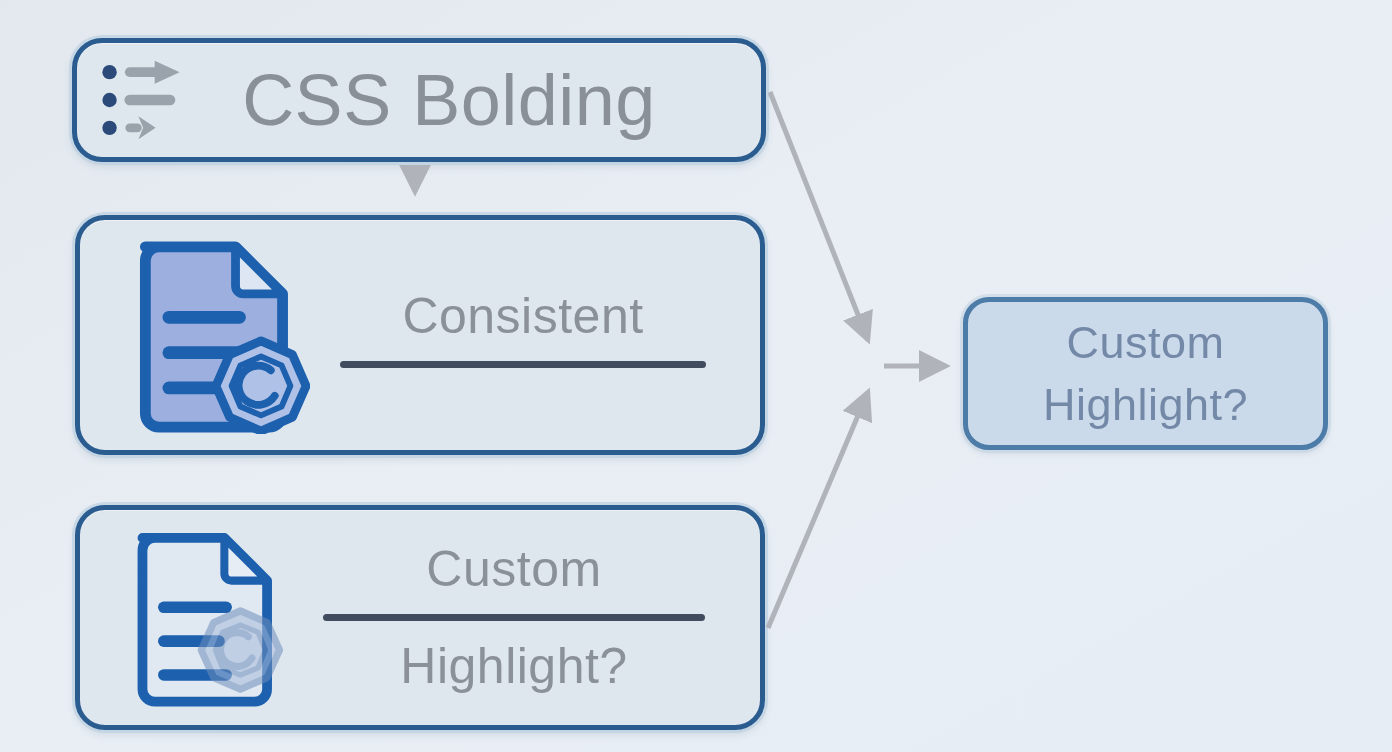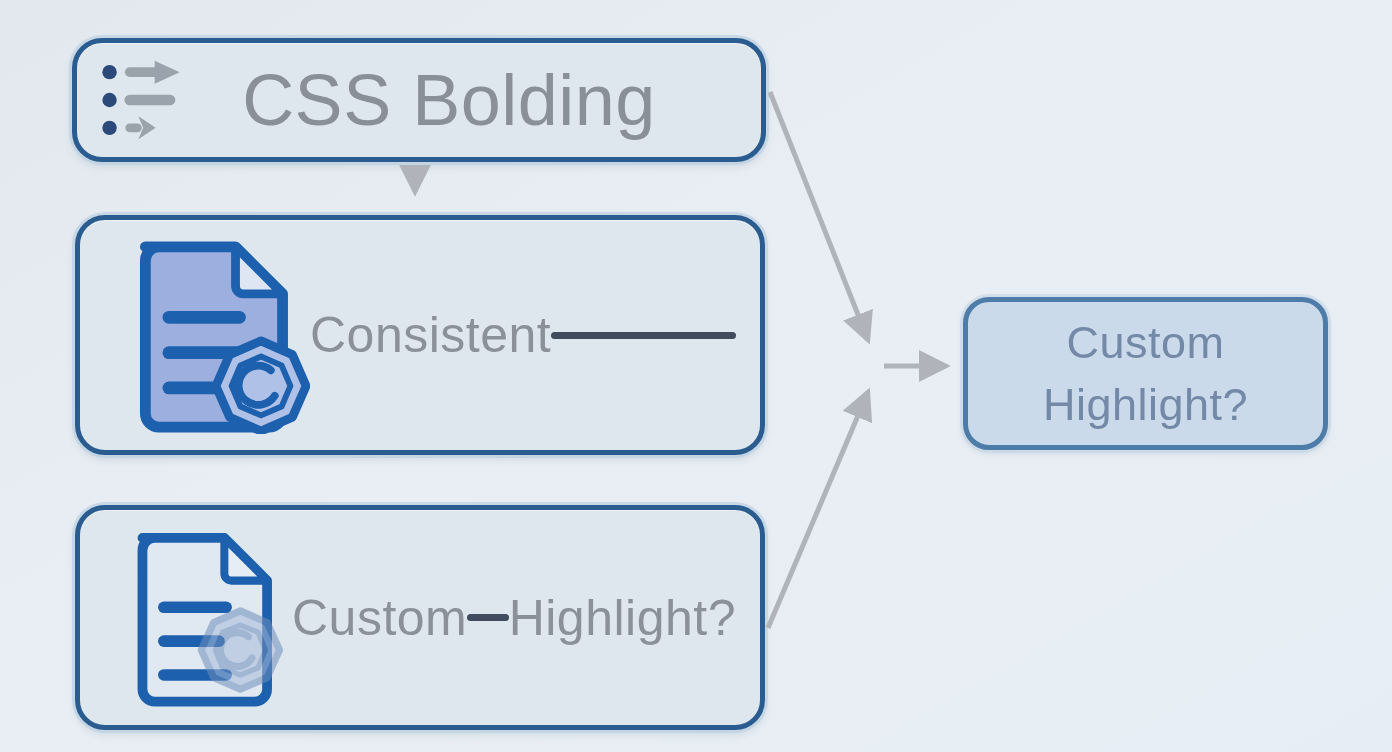--- a/index.html
+++ b/index.html
@@ -27,21 +27,21 @@
     background:#cbdaea;border:5px solid #4d7ca9;border-radius:26px;
     box-shadow:0 0 0 3px rgba(196,213,229,.6),0 3px 7px rgba(50,80,115,.14);
     justify-content:center;
   }
 
   .title-label{
     flex:1;text-align:center;padding-right:58px;
     font-size:72px;color:#8a9097;letter-spacing:.5px;white-space:nowrap;
   }
   .fraction{
-    flex:1;display:flex;flex-direction:row;align-items:center;
+    flex:1;display:flex;flex-direction:column;align-items:center;
     padding-right:24px;
   }
   .fraction .line{font-size:50px;color:#8b9199;letter-spacing:.5px;white-space:nowrap;}
   .fraction .divider{
     width:86%;height:7px;background:#414c5e;border-radius:4px;margin:16px 0;
   }
   .result-label{
     text-align:center;font-size:45px;line-height:1.36;color:#7389a7;
     letter-spacing:.5px;
   }

